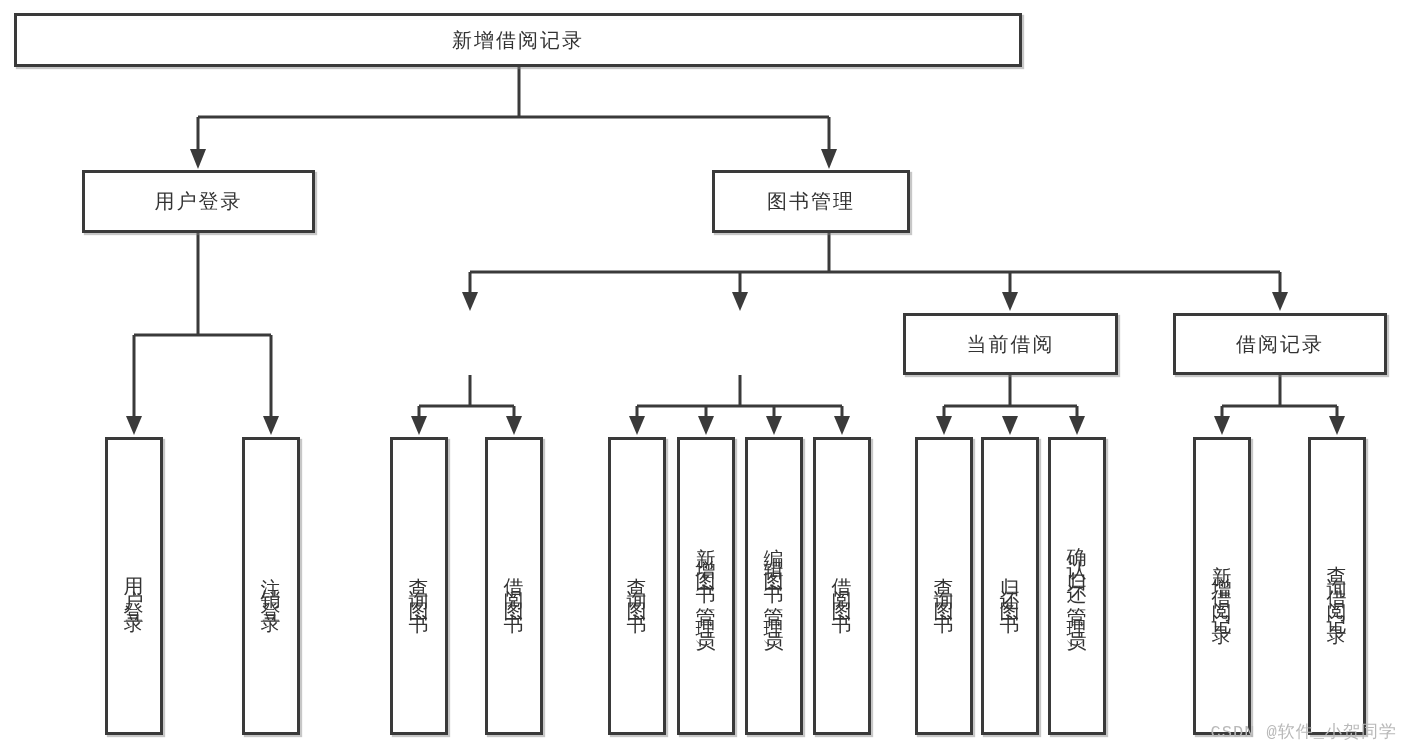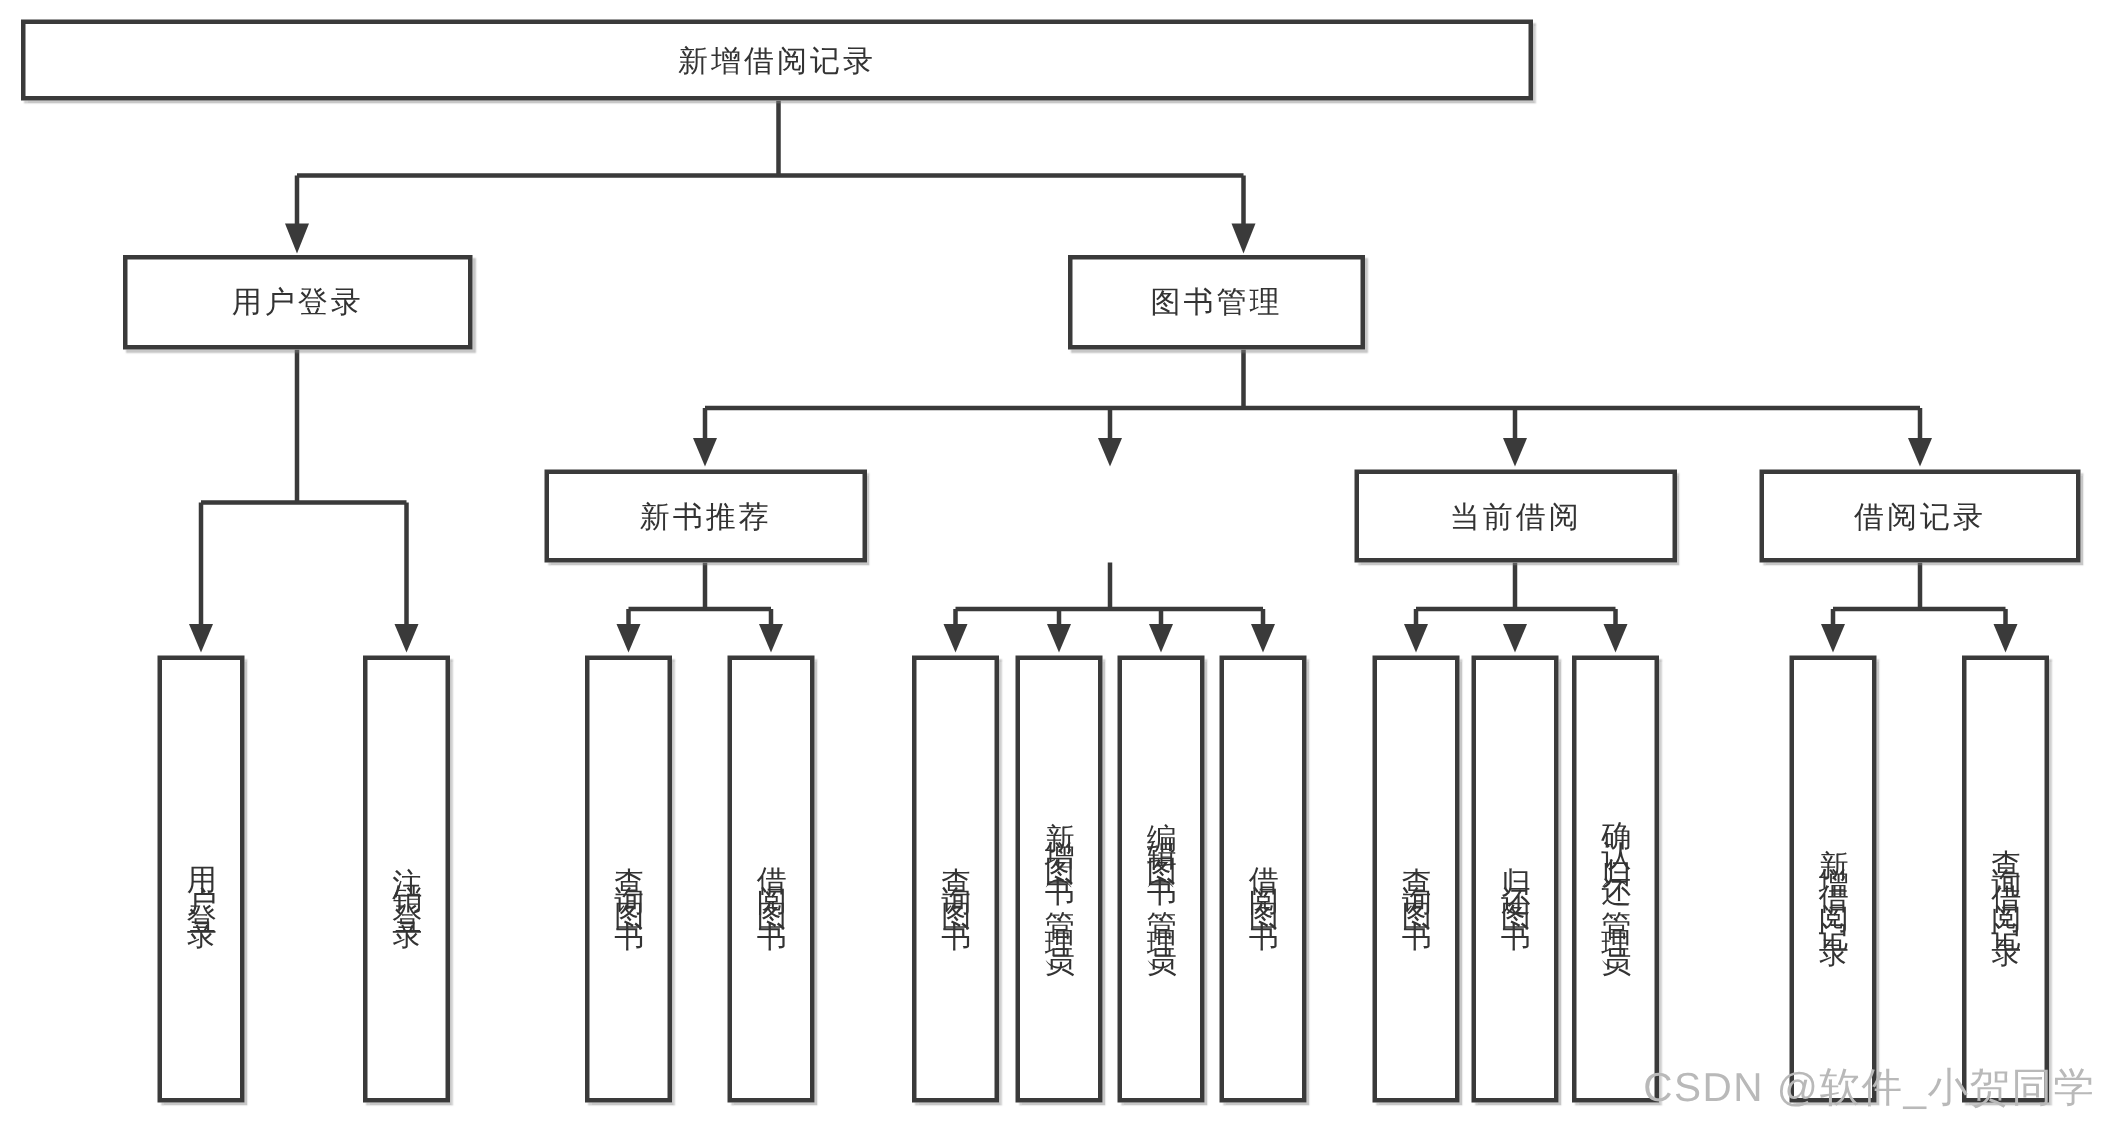--- a/index.html
+++ b/index.html
@@ -49,25 +49,26 @@
   
   .lvl1 { left: 14px;  top: 13px;  width: 1008px; height: 54px; }
   .lvl2 { top: 170px; height: 63px; }
   .lvl3 { top: 313px; height: 62px; }
   .leaf { top: 437px; height: 298px; width: 58px; }
 
   .watermark {
     position: absolute;
     right: 8px;
     bottom: 4px;
-    font-size: 27px;
+    font-size: 17px;
     color: #b9b9b9;
     letter-spacing: 1px;
     z-index: 3;
     white-space: nowrap;
+    font-family: Liberation Mono, monospace;
   }
 </style>
 </head>
 <body>
 
 <div class="canvas">
 
   <svg class="connectors" viewBox="0 0 1405 747" xmlns="http://www.w3.org/2000/svg">
     <g stroke="#3a3a3a" stroke-width="3" fill="none">
       <path d="M519,67 L519,117 M198,117 L829,117 M198,117 L198,151 M829,117 L829,151"></path>
@@ -105,23 +106,20 @@
     <span class="lbl">新增借阅记录</span>
   </div>
 
   <div class="node lvl2" style="left:82px;width:233px;">
     <span class="lbl">用户登录</span>
   </div>
   <div class="node lvl2" style="left:712px;width:198px;">
     <span class="lbl">图书管理</span>
   </div>
 
-  <div class="node lvl3" style="left:363px;width:215px;">
-    <span class="lbl">新书推荐</span>
-  </div>
   <div class="node lvl3" style="left:903px;width:215px;">
     <span class="lbl">当前借阅</span>
   </div>
   <div class="node lvl3" style="left:1173px;width:214px;">
     <span class="lbl">借阅记录</span>
   </div>
 
   <div class="node leaf" style="left:105px;">
     <span class="lbl">用户登录</span>
   </div>

